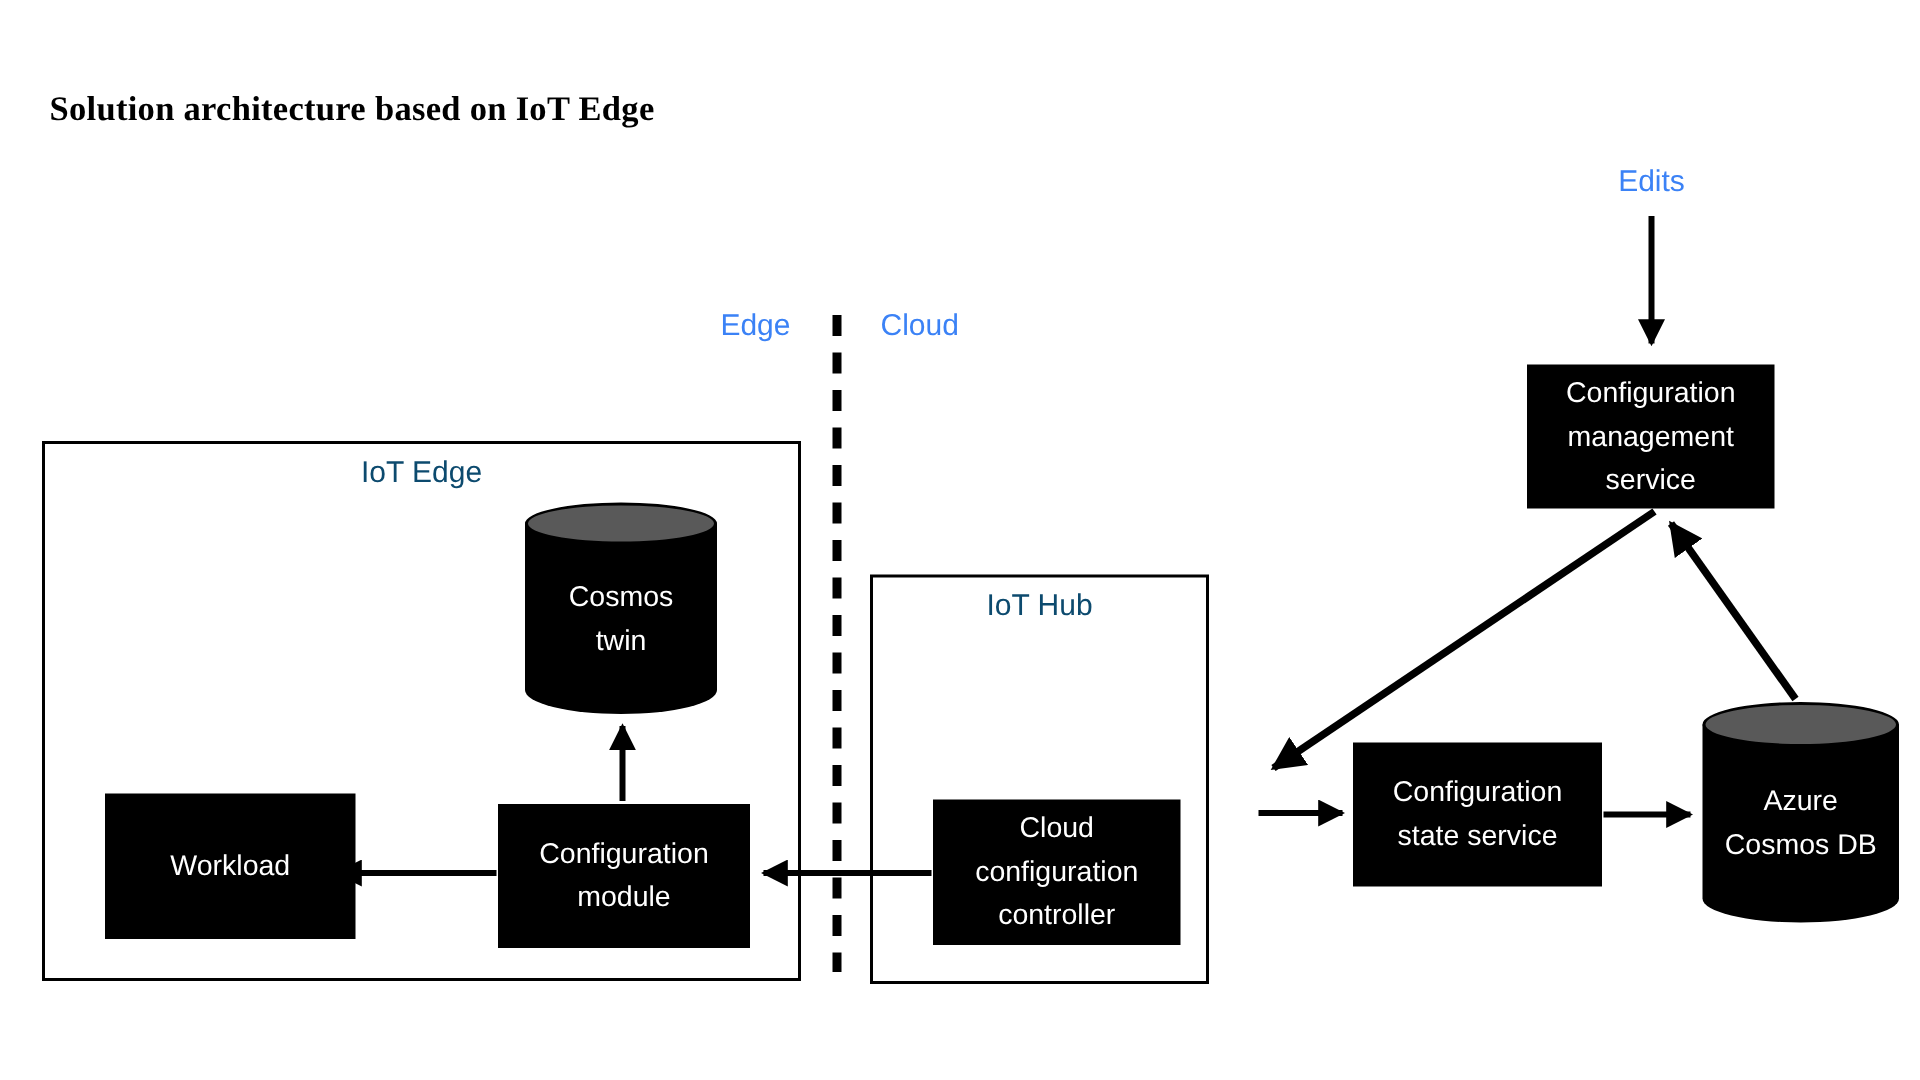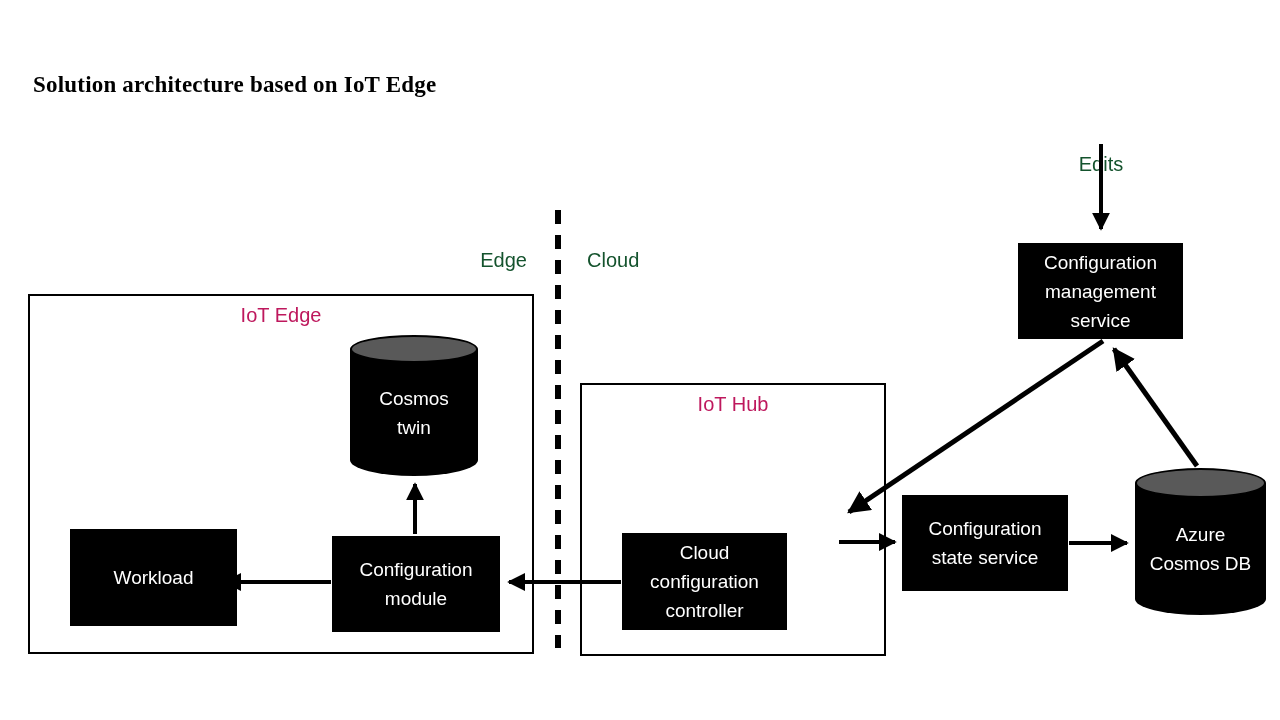--- a/index.html
+++ b/index.html
@@ -1,33 +1,33 @@
 <!DOCTYPE html>
 <html><head>
 <meta charset="utf-8">
 <style>
   html,body{margin:0;padding:0;background:#fff;}
   .stage{
     position:relative;width:1280px;height:720px;background:#ffffff;
     font-family:"Liberation Sans","DejaVu Sans",sans-serif;overflow:hidden;
   }
   .title{
-    position:absolute;left:33px;top:72px;
+    position:absolute;left:33px;top:60px;
     font-family:"Liberation Serif","DejaVu Serif",serif;
     font-weight:bold;font-size:23px;color:#000;letter-spacing:.2px;
   }
   .free-label{
-    position:absolute;font-size:20px;color:#14532d;white-space:nowrap;margin-top:43px;
+    position:absolute;font-size:20px;color:#3b82f6;white-space:nowrap;
   }
   .container-box{
     position:absolute;border:2px solid #000;background:transparent;box-sizing:border-box;
   }
   .container-label{
     position:absolute;top:8px;left:0;right:0;text-align:center;
-    font-size:20px;color:#be185d;
+    font-size:20px;color:#0c4a6e;
   }
   .node{
     position:absolute;background:#000;color:#fff;box-sizing:border-box;
     display:flex;align-items:center;justify-content:center;text-align:center;
     font-size:19px;line-height:29px;padding:16px 10px;
   }
   .cylinder{position:absolute;}
   .cyl-body{
     position:absolute;left:0;right:0;top:14px;bottom:0;background:#000;
     border-radius:0 0 50% 50% / 0 0 16px 16px;
@@ -75,21 +75,21 @@
 
     <line x1="331" y1="582" x2="225" y2="582" stroke-width="4" marker-end="url(#arrow)"></line>
 
     <line x1="415" y1="534" x2="415" y2="484" stroke-width="4" marker-end="url(#arrow)"></line>
   </svg>
 
   <div class="container-box" style="left:28px;top:294px;width:506px;height:360px;">
     <div class="container-label">IoT Edge</div>
   </div>
 
-  <div class="container-box" style="left:580px;top:383px;width:306px;height:273px;">
+  <div class="container-box" style="left:580px;top:383px;width:226px;height:273px;">
     <div class="container-label">IoT Hub</div>
   </div>
 
   <div class="cylinder" style="left:350px;top:335px;width:128px;height:141px;">
     <div class="cyl-body">
       <span>Cosmos twin</span>
     </div>
     <div class="cyl-top" style="height:28px;"></div>
   </div>
 

